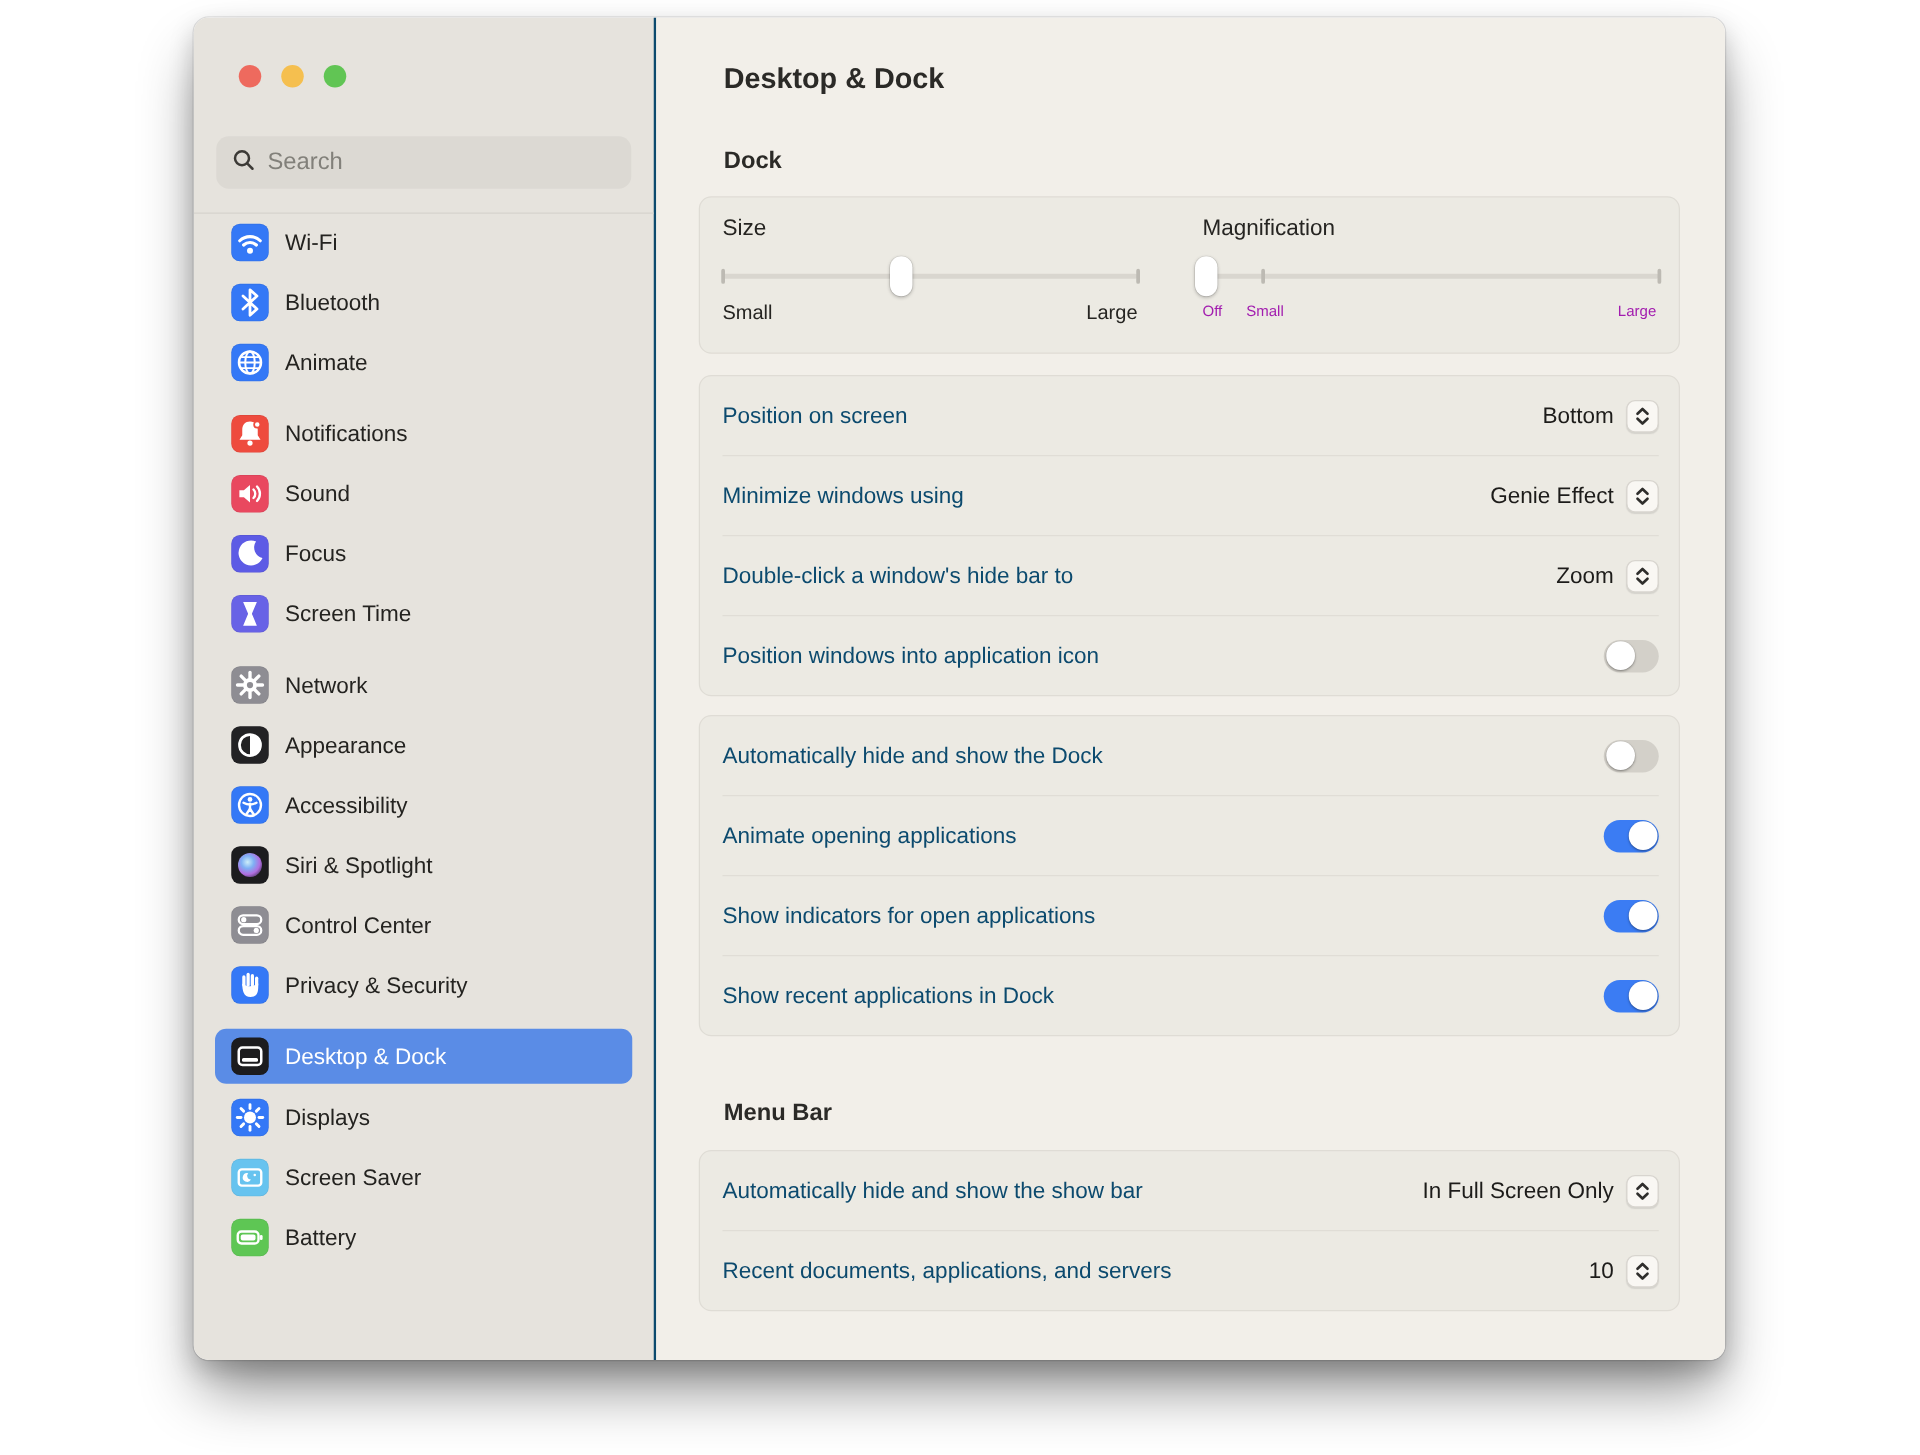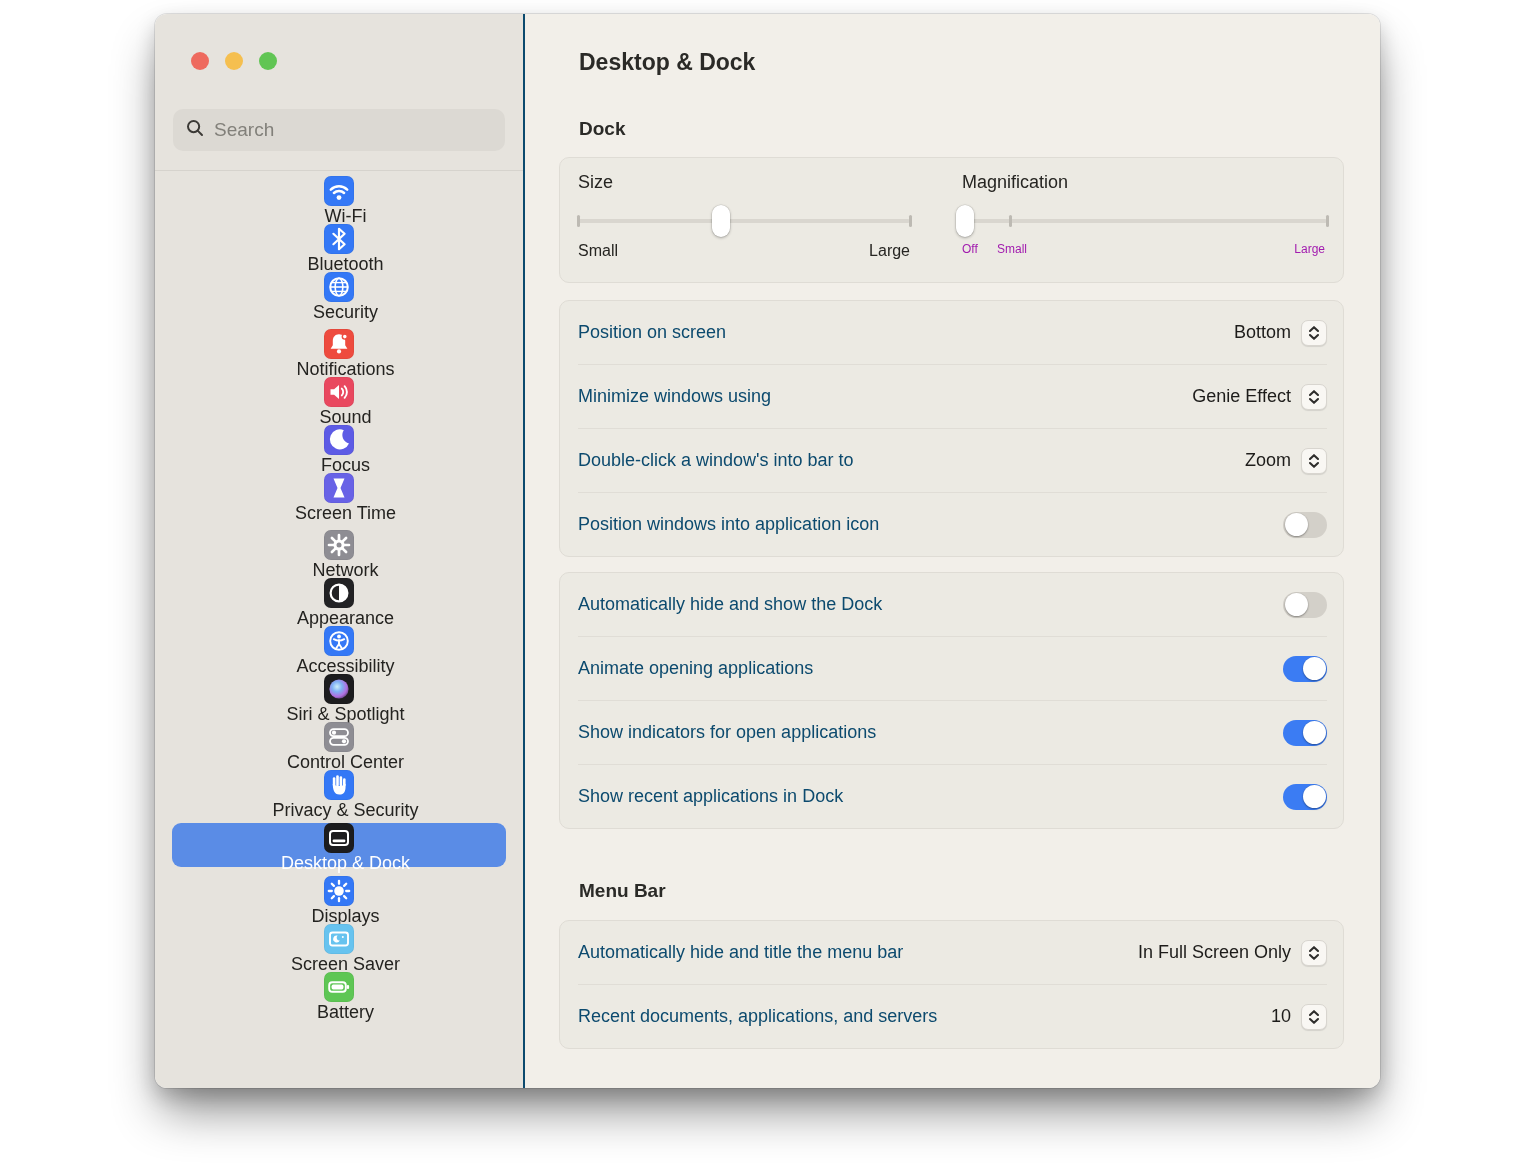--- a/index.html
+++ b/index.html
@@ -21,21 +21,21 @@
   .dot.yellow { background:#f5bf4f; }
   .dot.green { background:#61c554; }
   .search { position:absolute; left:18px; top:95px; right:18px; height:42px;
     background:#dcd9d3; border-radius:10px; display:flex; align-items:center; padding:0 12px; gap:9px; }
   .search .ph { color:#82807a; font-size:19px; }
   .side-sep { position:absolute; left:0; right:0; top:156px; height:1px; background:#d6d3cd; }
   .list { position:absolute; left:17px; right:17px; top:156px; bottom:0; padding-top:6px; overflow:hidden; }
   .grp.g2, .grp.g3 { margin-top:21px; }
   .grp.g4 { margin-top:17px; }
   .item { display:flex; align-items:center; height:36px; margin-bottom:12px;
-    padding-left:13px; border-radius:9px; cursor:default;flex-direction:column; }
+    padding-left:13px; border-radius:9px; cursor:default; }
   .item .lbl { font-size:18px; color:#242320; }
   .item.selected { height:44px; background:#5a8ce6; margin-bottom:9px; }
   .item.selected .lbl { color:#ffffff; font-weight:500; }
   .tile { width:30px; height:30px; min-width:30px; border-radius:7px; margin-right:13px;
     display:flex; align-items:center; justify-content:center;
     box-shadow:inset 0 0 0 0.5px rgba(0,0,0,0.08); }
   .tile svg { display:block; }
 
   
   .content { position:relative; flex:1; background:#f2efe9; overflow:hidden; }
@@ -128,21 +128,21 @@
           <div class="item">
             <span class="tile" style="background: rgb(52, 120, 246);">
               <svg width="30" height="30" viewBox="0 0 30 30" fill="none">
                   <circle cx="15" cy="15" r="8.8" stroke="#fff" stroke-width="2"></circle>
                   <ellipse cx="15" cy="15" rx="3.8" ry="8.8" stroke="#fff" stroke-width="1.6"></ellipse>
                   <line x1="6.5" y1="15" x2="23.5" y2="15" stroke="#fff" stroke-width="1.6"></line>
                   <line x1="8" y1="10.6" x2="22" y2="10.6" stroke="#fff" stroke-width="1.4"></line>
                   <line x1="8" y1="19.4" x2="22" y2="19.4" stroke="#fff" stroke-width="1.4"></line>
                 </svg>
             </span>
-            <span class="lbl">Security</span>
+            <span class="lbl">Animate</span>
           </div>
         </div>
 
         <div class="grp g2">
           <div class="item">
             <span class="tile" style="background: rgb(238, 75, 62);">
               <svg width="30" height="30" viewBox="0 0 30 30">
                   <path d="M15 5.2c-3.8 0-6.2 2.8-6.2 6.6v4.4l-2.2 3.6h16.8l-2.2-3.6v-4.4c0-3.8-2.4-6.6-6.2-6.6z" fill="#fff"></path>
                   <circle cx="15" cy="22.4" r="2.1" fill="#fff"></circle>
                   <circle cx="20.8" cy="7.6" r="2.5" fill="#fff" stroke="#ee4b3e" stroke-width="1.4"></circle>
@@ -361,21 +361,21 @@
             <span class="stepper">
                 <svg width="14" height="16" viewBox="0 0 14 16" fill="none" stroke="#2f2e2c" stroke-width="2.1" stroke-linecap="round" stroke-linejoin="round">
                   <path d="M3 6L7 2.2 11 6"></path>
                   <path d="M3 10L7 13.8 11 10"></path>
                 </svg>
               </span>
           </span>
         </div>
         <div class="divider"></div>
         <div class="row">
-          <span class="rlabel">Double-click a window's into bar to</span>
+          <span class="rlabel">Double-click a window's hide bar to</span>
           <span class="rvalue">
             <span class="vtext">Zoom</span>
             <span class="stepper">
                 <svg width="14" height="16" viewBox="0 0 14 16" fill="none" stroke="#2f2e2c" stroke-width="2.1" stroke-linecap="round" stroke-linejoin="round">
                   <path d="M3 6L7 2.2 11 6"></path>
                   <path d="M3 10L7 13.8 11 10"></path>
                 </svg>
               </span>
           </span>
         </div>
@@ -415,21 +415,21 @@
           <span class="toggle on">
               <span class="knob"></span>
             </span>
         </div>
       </section>
 
       <h2 class="section-h menubar">Menu Bar</h2>
 
       <section class="card c4">
         <div class="row">
-          <span class="rlabel">Automatically hide and title the menu bar</span>
+          <span class="rlabel">Automatically hide and show the show bar</span>
           <span class="rvalue">
             <span class="vtext">In Full Screen Only</span>
             <span class="stepper">
                 <svg width="14" height="16" viewBox="0 0 14 16" fill="none" stroke="#2f2e2c" stroke-width="2.1" stroke-linecap="round" stroke-linejoin="round">
                   <path d="M3 6L7 2.2 11 6"></path>
                   <path d="M3 10L7 13.8 11 10"></path>
                 </svg>
               </span>
           </span>
         </div>

